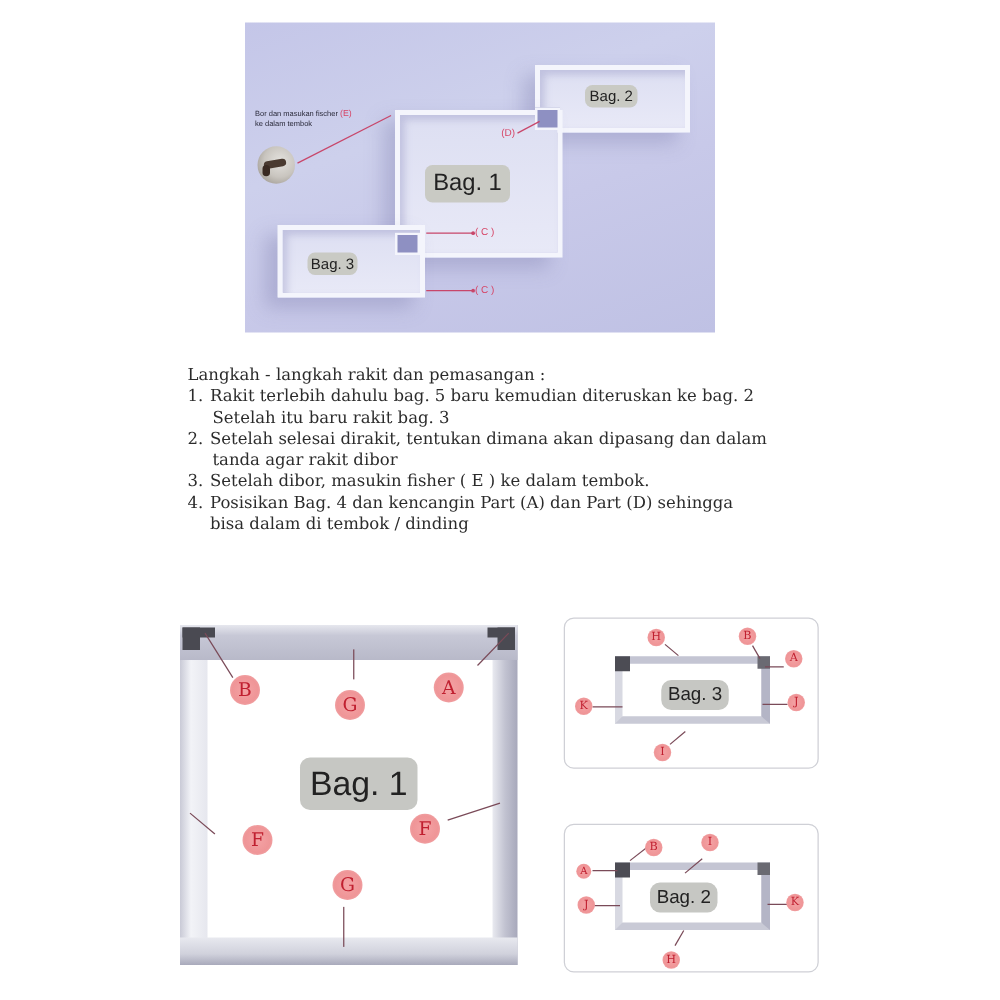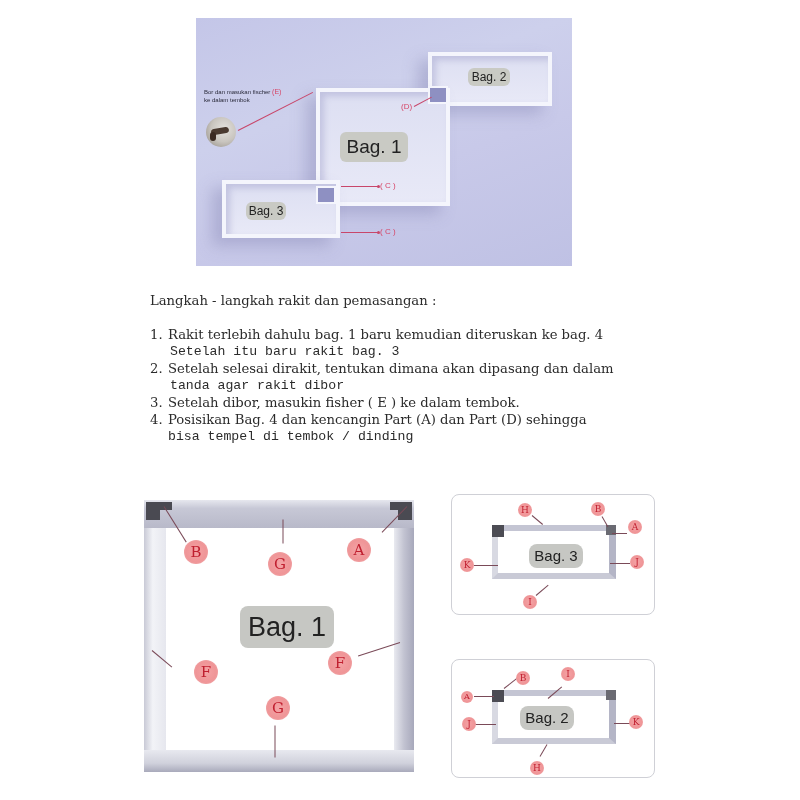--- a/index.html
+++ b/index.html
@@ -48,25 +48,25 @@
     position: absolute; font-family: "Liberation Sans", sans-serif; font-size: 8px; color: #d64466;
   }
   .line { position: absolute; background: #c8466a; height: 1px; transform-origin: 0 50%; }
   .dot { position: absolute; width: 3px; height: 3px; border-radius: 50%; background: #c8466a; }
 
   
   .instructions {
     position: absolute; left: 150px; top: 292px; width: 480px;
     font-family: "DejaVu Serif", serif; color: #2b2b2b; font-size: 13.2px; line-height: 17px;
   }
-  .instructions .heading { margin-bottom: 17px; }
+  .instructions .heading { }
   .step { display: flex; }
   .step .num { width: 18px; flex: none; }
   .step .body { flex: 1; }
-  .step .cont { display: block; padding-left: 2px; font-family: Liberation Mono, monospace; }
+  .step .cont { display: block; padding-left: 2px; }
 
   
   .bag1 {
     position: absolute; left: 144px; top: 500px; width: 270px; height: 272px;
     background: #ffffff;
   }
   .frame-top { position: absolute; left: 0; top: 0; right: 0; height: 28px;
     background: linear-gradient(180deg, #e6e7ee 0%, #c7c8d6 30%, #b8b9c9 100%); }
   .frame-left { position: absolute; left: 0; top: 0; bottom: 0; width: 22px;
     background: linear-gradient(90deg, #c9cad6 0%, #f2f3f7 40%, #e6e7ee 100%); }
@@ -142,42 +142,42 @@
   <div class="line" style="left:145px; top:214px; width:38px;"></div>
   <div class="dot" style="left:181px; top:213px;"></div>
   <div class="callout" style="left:184px; top:209px;">( C )</div>
 </div>
 
 <div class="instructions">
   <div class="heading">Langkah - langkah rakit dan pemasangan :</div>
   <div class="step">
     <span class="num">1.</span>
     <span class="body">
-      <span>Rakit terlebih dahulu bag. 1 baru kemudian diteruskan ke bag. 4</span>
+      <span>Rakit terlebih dahulu bag. 5 baru kemudian diteruskan ke bag. 2</span>
       <span class="cont">Setelah itu baru rakit bag. 3</span>
     </span>
   </div>
   <div class="step">
     <span class="num">2.</span>
     <span class="body">
       <span>Setelah selesai dirakit, tentukan dimana akan dipasang dan dalam</span>
       <span class="cont">tanda agar rakit dibor</span>
     </span>
   </div>
   <div class="step">
     <span class="num">3.</span>
     <span class="body">
       <span>Setelah dibor, masukin fisher ( E ) ke dalam tembok.</span>
     </span>
   </div>
   <div class="step">
     <span class="num">4.</span>
     <span class="body">
       <span>Posisikan Bag. 4 dan kencangin Part (A) dan Part (D) sehingga</span>
-      <span class="cont" style="padding-left:0;">bisa tempel di tembok / dinding</span>
+      <span class="cont" style="padding-left:0;">bisa dalam di tembok / dinding</span>
     </span>
   </div>
 </div>
 
 <div class="bag1">
   <div class="frame-left"></div>
   <div class="frame-right"></div>
   <div class="frame-top"></div>
   <div class="frame-bottom"></div>
   <div class="bracket tl"></div>

